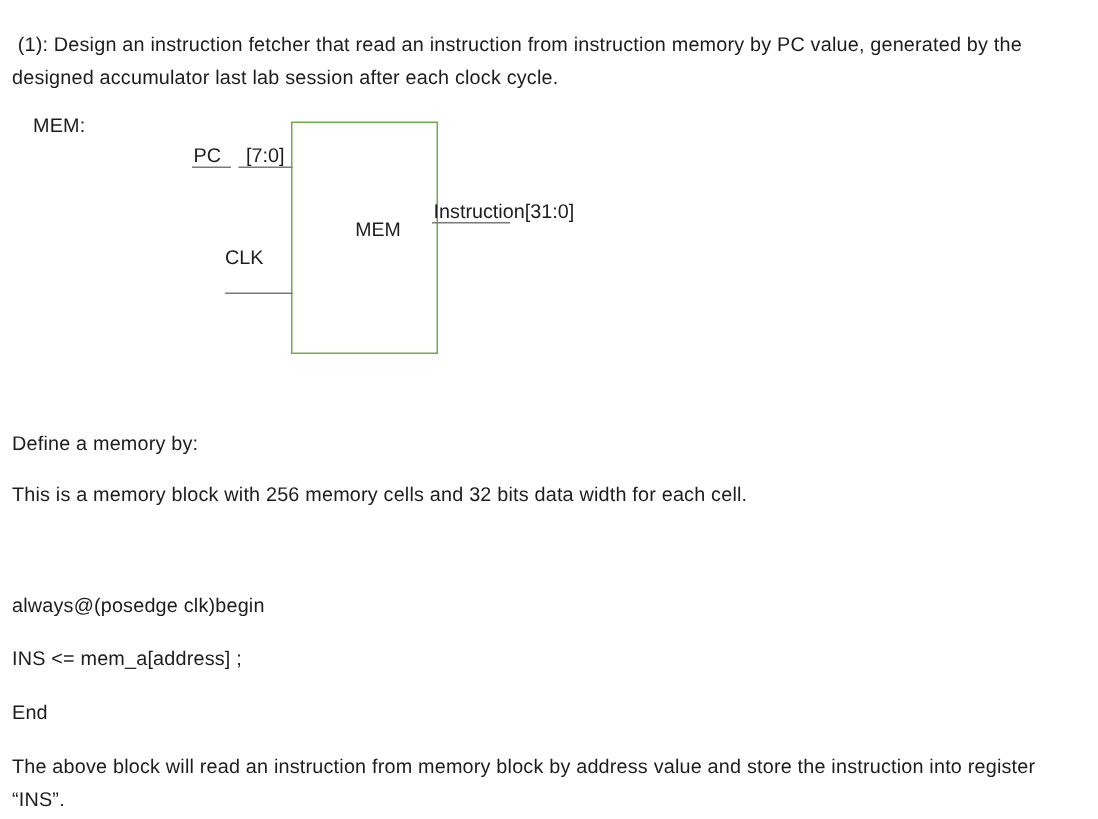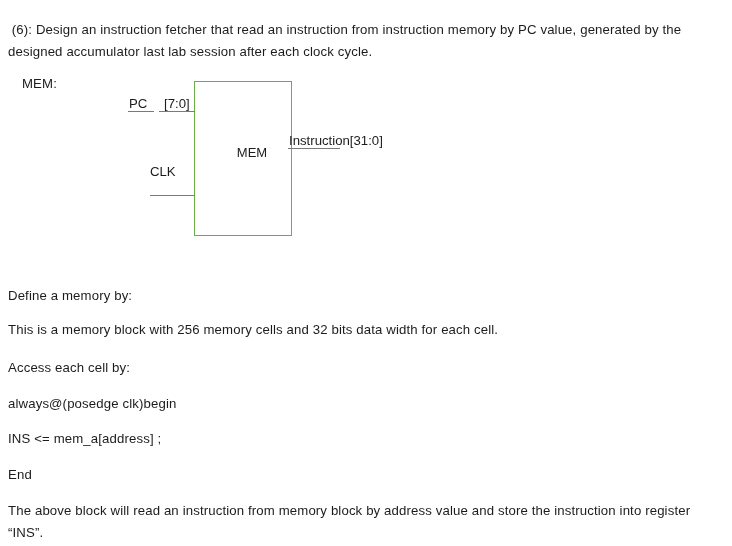--- a/index.html
+++ b/index.html
@@ -179,21 +179,21 @@
     left: 288px;
     top: 148px;
     width: 52px;
   }
 </style>
 </head>
 <body>
 
 <div class="page">
 
-  <p class="para" id="intro-paragraph"> (6): Design an instruction fetcher that read an instruction from instruction memory by PC value, generated by the designed accumulator last lab session after each clock cycle.</p>
+  <p class="para" id="intro-paragraph"> (1): Design an instruction fetcher that read an instruction from instruction memory by PC value, generated by the designed accumulator last lab session after each clock cycle.</p>
 
   <p class="para" id="mem-heading">MEM:</p>
 
   <div class="diagram">
 
     <div class="mem-box"></div>
 
     <div class="mem-box-label">MEM</div>
 
     <div class="wire-label" id="pc-label">PC</div>
@@ -208,21 +208,20 @@
     <div class="wire-label" id="instruction-label">Instruction[31:0]</div>
     <div class="wire" id="instruction-wire"></div>
 
   </div>
 
   <p class="para" id="define-memory-line">Define a memory by:</p>
 
 
   <p class="para" id="memory-block-description">This is a memory block with 256 memory cells and 32 bits data width for each cell.</p>
 
-  <p class="para" id="access-cell-line">Access each cell by:</p>
 
   <p class="para" id="always-block-line">always@(posedge clk)begin</p>
 
   <p class="para" id="assignment-line">INS &lt;= mem_a[address] ;</p>
 
   <p class="para" id="end-line">End</p>
 
   <p class="para" id="closing-paragraph">The above block will read an instruction from memory block by address value and store the instruction into register “INS”.</p>
 
 </div>

